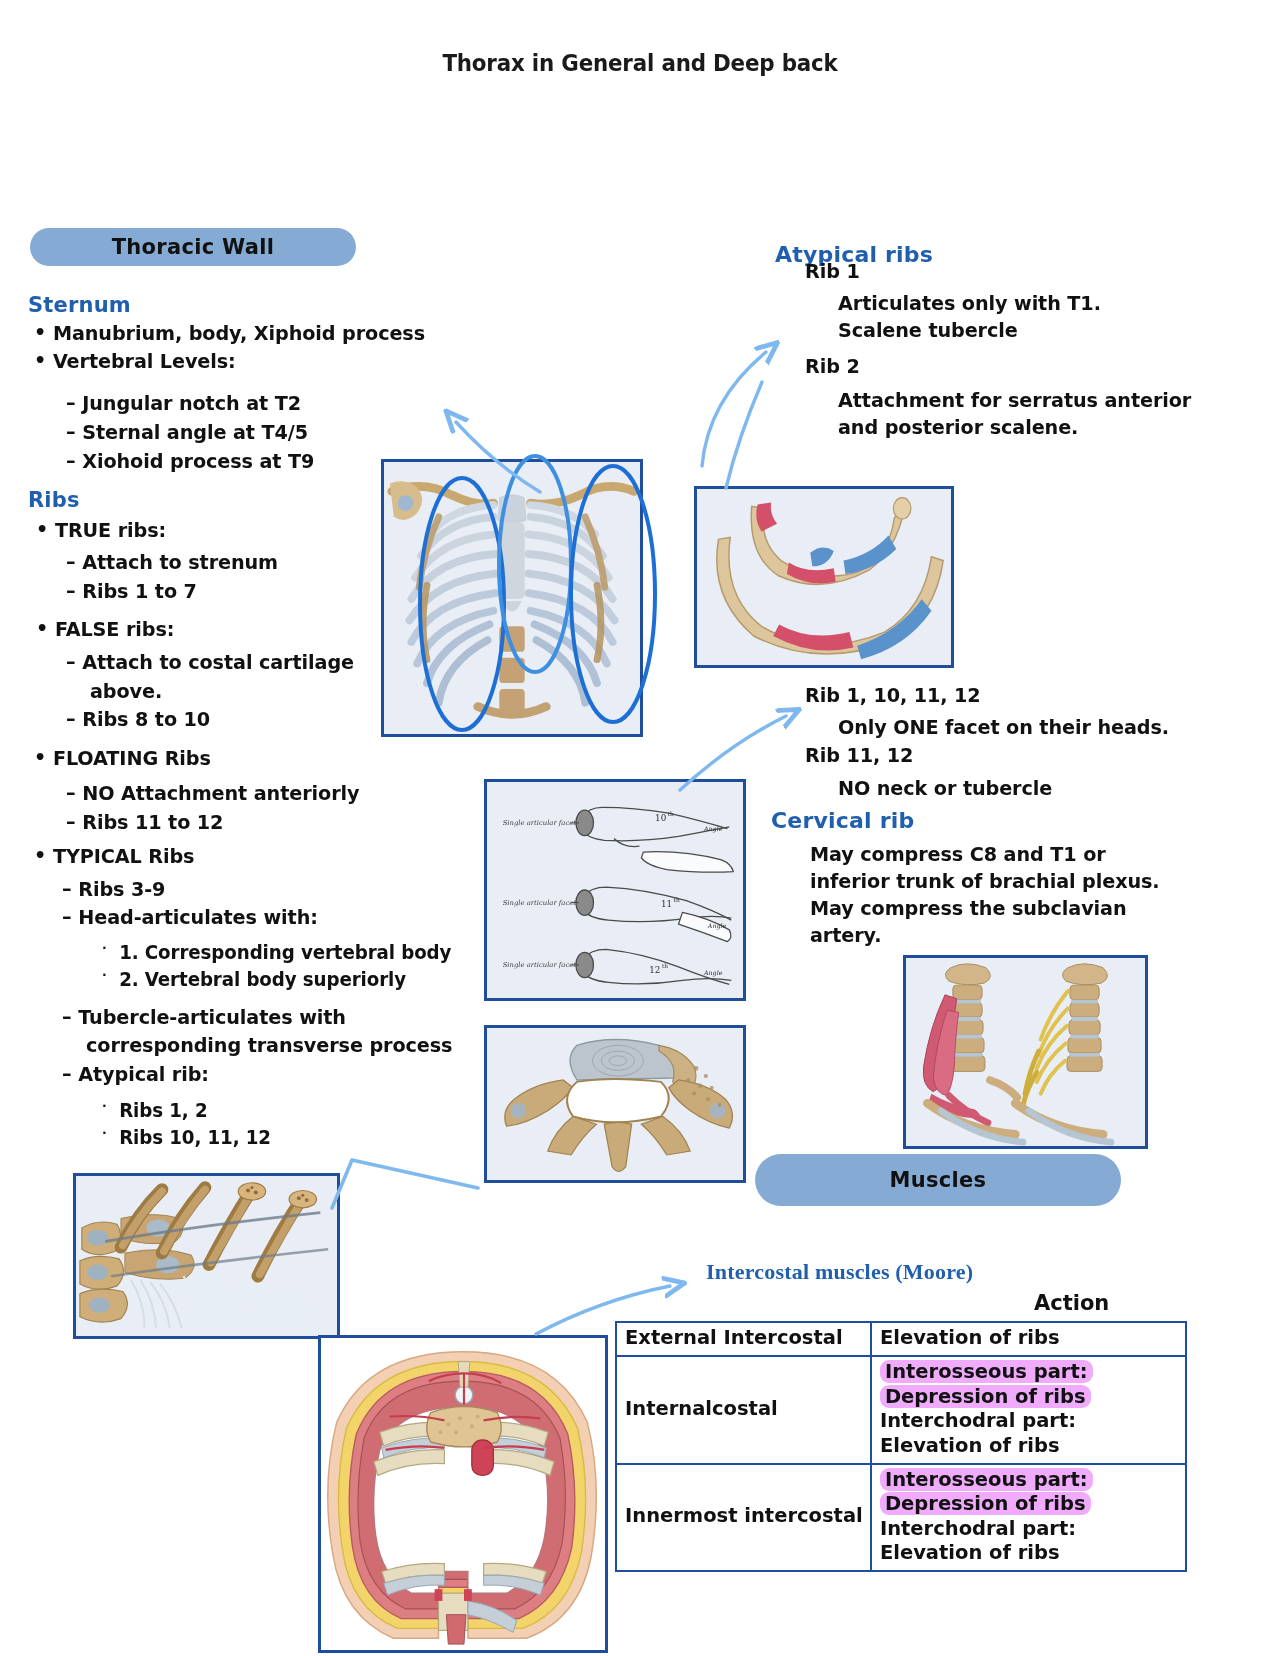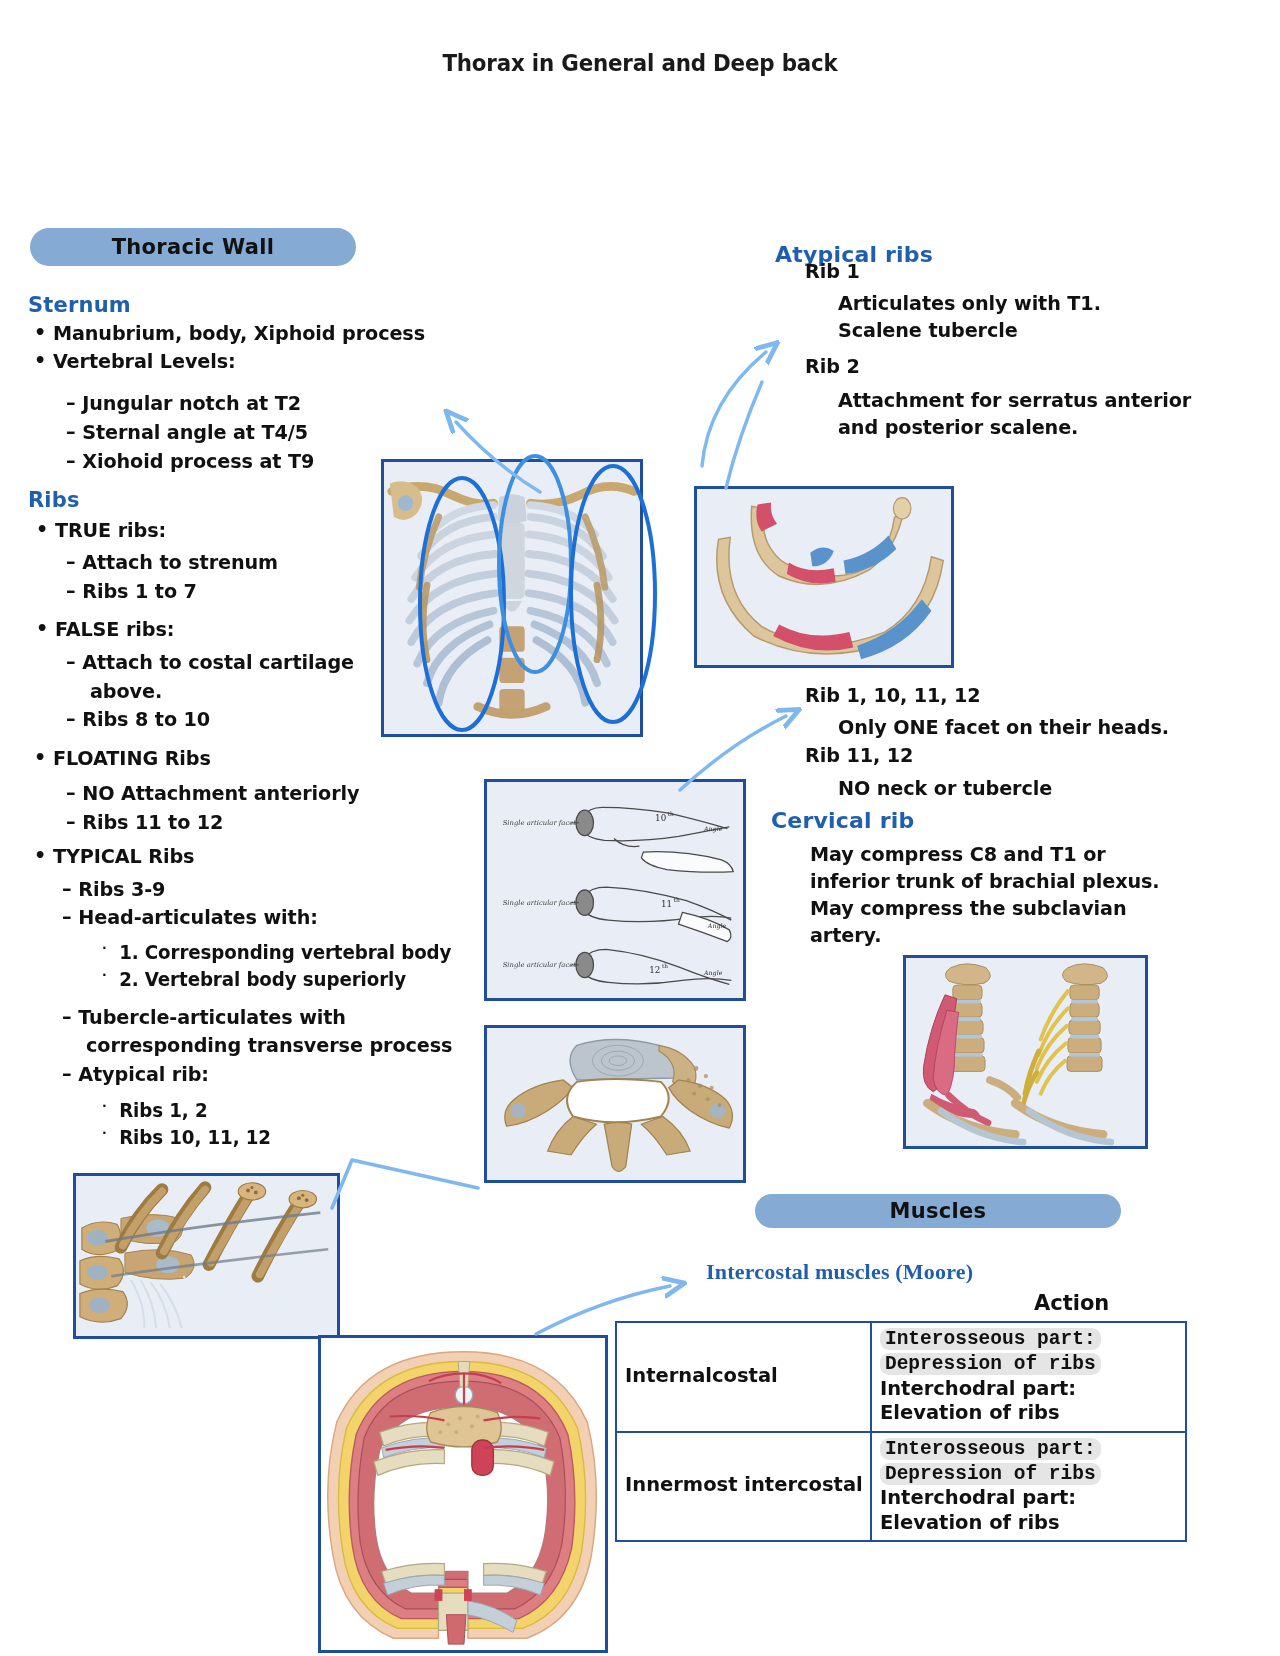--- a/index.html
+++ b/index.html
@@ -72,38 +72,38 @@
     font-size:19.5px;font-weight:bold;color:#111;
   }
   #muscle-table td{
     border:2px solid #1f4e9c;
     padding:3px 6px 5px 8px;
     vertical-align:middle;
     line-height:1.25;
   }
   .col-a{width:250px;}
   .col-b{width:318px;}
-  .hl{background:#e5e5e5;border-radius:9px;padding:0 5px;
-      box-decoration-break:clone;font-family:Liberation Mono, monospace;-webkit-box-decoration-break:clone;}
+  .hl{background:#f0abfc;border-radius:9px;padding:0 5px;
+      box-decoration-break:clone;-webkit-box-decoration-break:clone;}
   #action-label{position:absolute;font-size:21px;font-weight:bold;color:#111;}
 </style>
 </head>
 <body>
 
 <div class="page">
 
   <div id="title-wrap">
     <div id="subtitle">Thorax in General and Deep back</div>
   </div>
 
   <div class="pill" style="left:30px;top:228px;width:326px;height:38px;">
     <span>Thoracic Wall</span>
   </div>
 
-  <div class="pill" style="left:755px;top:1194px;width:366px;height:34px;">
+  <div class="pill" style="left:755px;top:1154px;width:366px;height:52px;">
     <span>Muscles</span>
   </div>
 
   <div class="txt blue-h" style="left:28px;top:293px;">Sternum</div>
 
   <div class="txt line" style="left:34px;top:320px;width:420px;">
     <div class="bullet-row">
         <span class="mk mk-dot">•</span>
       <span class="tx">Manubrium, body, Xiphoid process</span>
       </div>
@@ -671,20 +671,24 @@
     </defs>
     <path d="M6 84 Q70 50 140 36" stroke="#7fb8ee" stroke-width="3.4" fill="none" marker-end="url(#ah5)" stroke-linecap="round"></path>
   </svg>
 
   <div class="txt blue-h big" style="left:706px;top:1259px;font-family:Liberation Serif, serif;">Intercostal muscles (Moore)</div>
 
   <div id="action-label" style="left:1034px;top:1291px;">Action</div>
 
   <table id="muscle-table" style="left:615px;top:1321px;width:572px;">
     <tbody>
+      <tr>
+        <td class="col-a">External Intercostal</td>
+        <td class="col-b">Elevation of ribs</td>
+      </tr>
       <tr>
         <td class="col-a">Internalcostal</td>
         <td class="col-b">
           <span class="hl">Interosseous part: Depression of ribs</span>
           <span>Interchodral part: Elevation of ribs</span>
         </td>
       </tr>
       <tr>
         <td class="col-a">Innermost intercostal</td>
         <td class="col-b">

